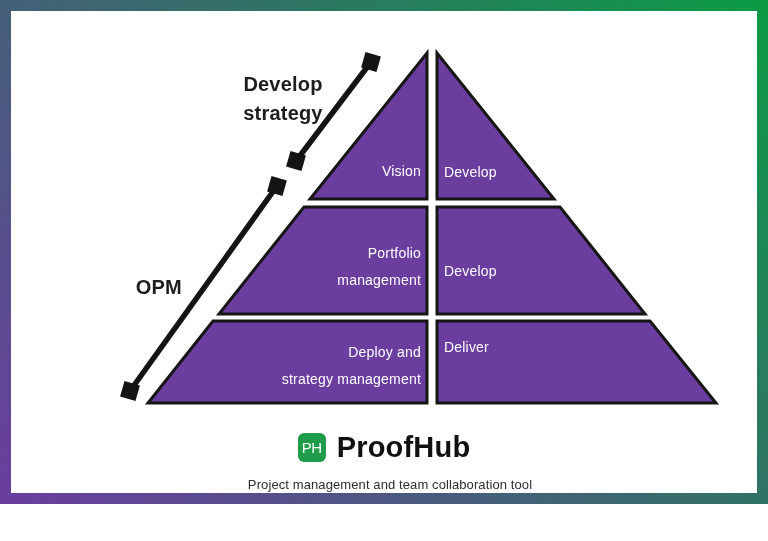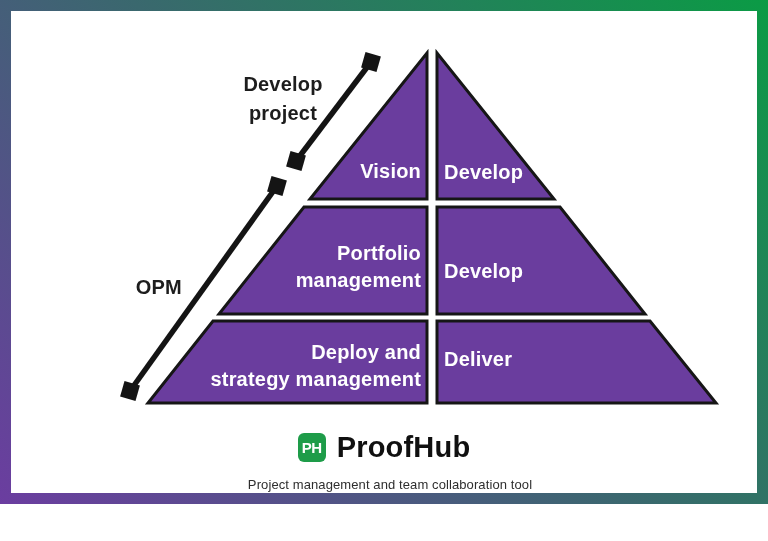--- a/index.html
+++ b/index.html
@@ -4,39 +4,39 @@
 <style>
   html,body{margin:0;padding:0;background:#ffffff;}
   body{font-family:"Liberation Sans",sans-serif;}
   .frame{
     position:relative;width:768px;height:504px;overflow:hidden;
     background:linear-gradient(45deg,#6b3da0 0%,#3a686e 50%,#0b9b45 100%);
   }
   .card{position:absolute;left:11px;top:11px;right:11px;bottom:11px;background:#ffffff;}
   svg.diagram{position:absolute;left:0;top:0;width:768px;height:541px;display:block;}
   .lbl{
-    position:absolute;color:#ffffff;font-size:20px;font-weight:700;
+    position:absolute;color:#ffffff;font-size:14px;font-weight:400;
     line-height:27px;letter-spacing:.2px;white-space:nowrap;
   }
   .left-col{right:347px;text-align:right;}
   .right-col{left:444px;text-align:left;}
   .annot{
     position:absolute;color:#1d1d1d;font-size:20px;font-weight:700;
     line-height:29px;letter-spacing:.2px;white-space:nowrap;
   }
   .annot-top{left:198px;top:70px;width:170px;text-align:center;}
   .annot-left{right:586px;top:244px;text-align:right;}
   .footer-logo{
     position:absolute;left:0;right:0;top:431px;
     display:flex;align-items:center;justify-content:center;gap:11px;
   }
   .logo-box{
     width:28px;height:29px;border-radius:6px;background:#1e9c49;
     display:flex;align-items:center;justify-content:center;
-    color:#ffffff;font-weight:700;font-size:15px;letter-spacing:-.5px;
+    color:#ffffff;font-weight:400;font-size:15px;letter-spacing:-.5px;
   }
   .brand{font-size:29px;font-weight:700;color:#101010;letter-spacing:.2px;}
   .tagline{
     position:absolute;left:0;right:0;top:477px;text-align:center;
     font-size:13px;color:#2e2e2e;letter-spacing:.1px;padding-left:12px;
   }
 </style>
 </head>
 <body>
 
@@ -61,21 +61,21 @@
       <polygon points="437,53 437,199 554,199" fill="#6a3d9e"></polygon>
       <polygon points="304,207 427,207 427,314 219,314" fill="#6a3d9e"></polygon>
       <polygon points="437,207 560,207 645,314 437,314" fill="#6a3d9e"></polygon>
       <polygon points="213,321 427,321 427,403 148,403" fill="#6a3d9e"></polygon>
       <polygon points="437,321 650,321 716,403 437,403" fill="#6a3d9e"></polygon>
     </g>
   </svg>
 
   <div class="annot annot-top">
     <span>Develop</span><br>
-    <span>project</span>
+    <span>strategy</span>
   </div>
   <div class="annot annot-left">
     <br>
     <span>OPM</span>
   </div>
 
   <div class="lbl left-col" style="top:158px">
     <span>Vision</span>
   </div>
   <div class="lbl left-col" style="top:240px">
@@ -86,21 +86,21 @@
     <span>Deploy and</span><br>
     <span>strategy management</span>
   </div>
 
   <div class="lbl right-col" style="top:159px">
     <span>Develop</span>
   </div>
   <div class="lbl right-col" style="top:258px">
     <span>Develop</span>
   </div>
-  <div class="lbl right-col" style="top:346px">
+  <div class="lbl right-col" style="top:334px">
     <span>Deliver</span>
   </div>
 
   <div class="footer-logo">
     <div class="logo-box">
       <span>PH</span>
     </div>
     <div class="brand">ProofHub</div>
   </div>
   <div class="tagline">Project management and team collaboration tool</div>

